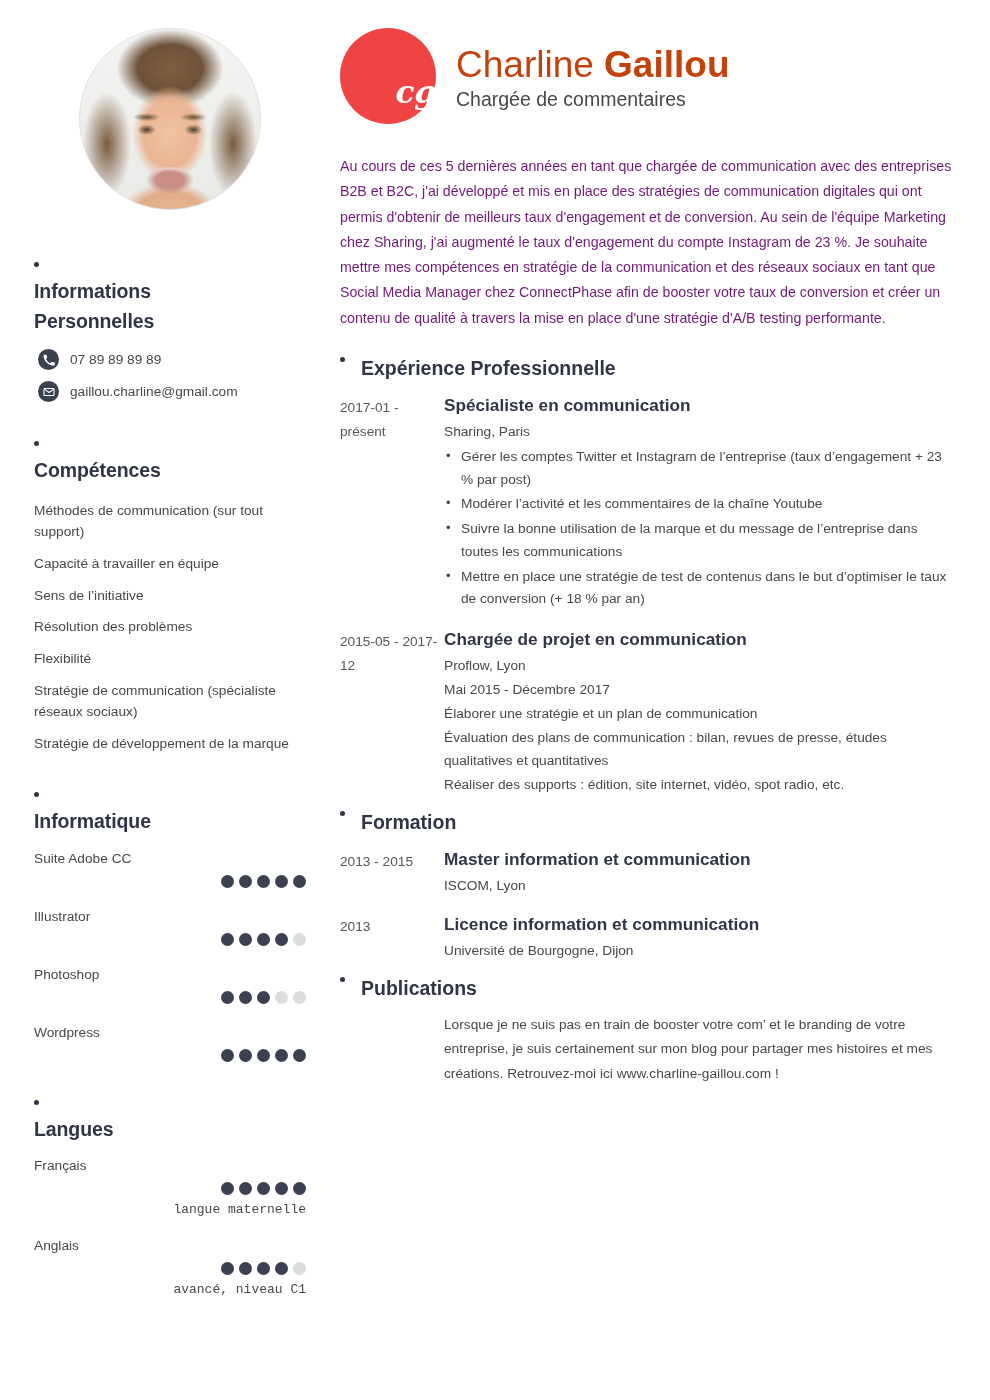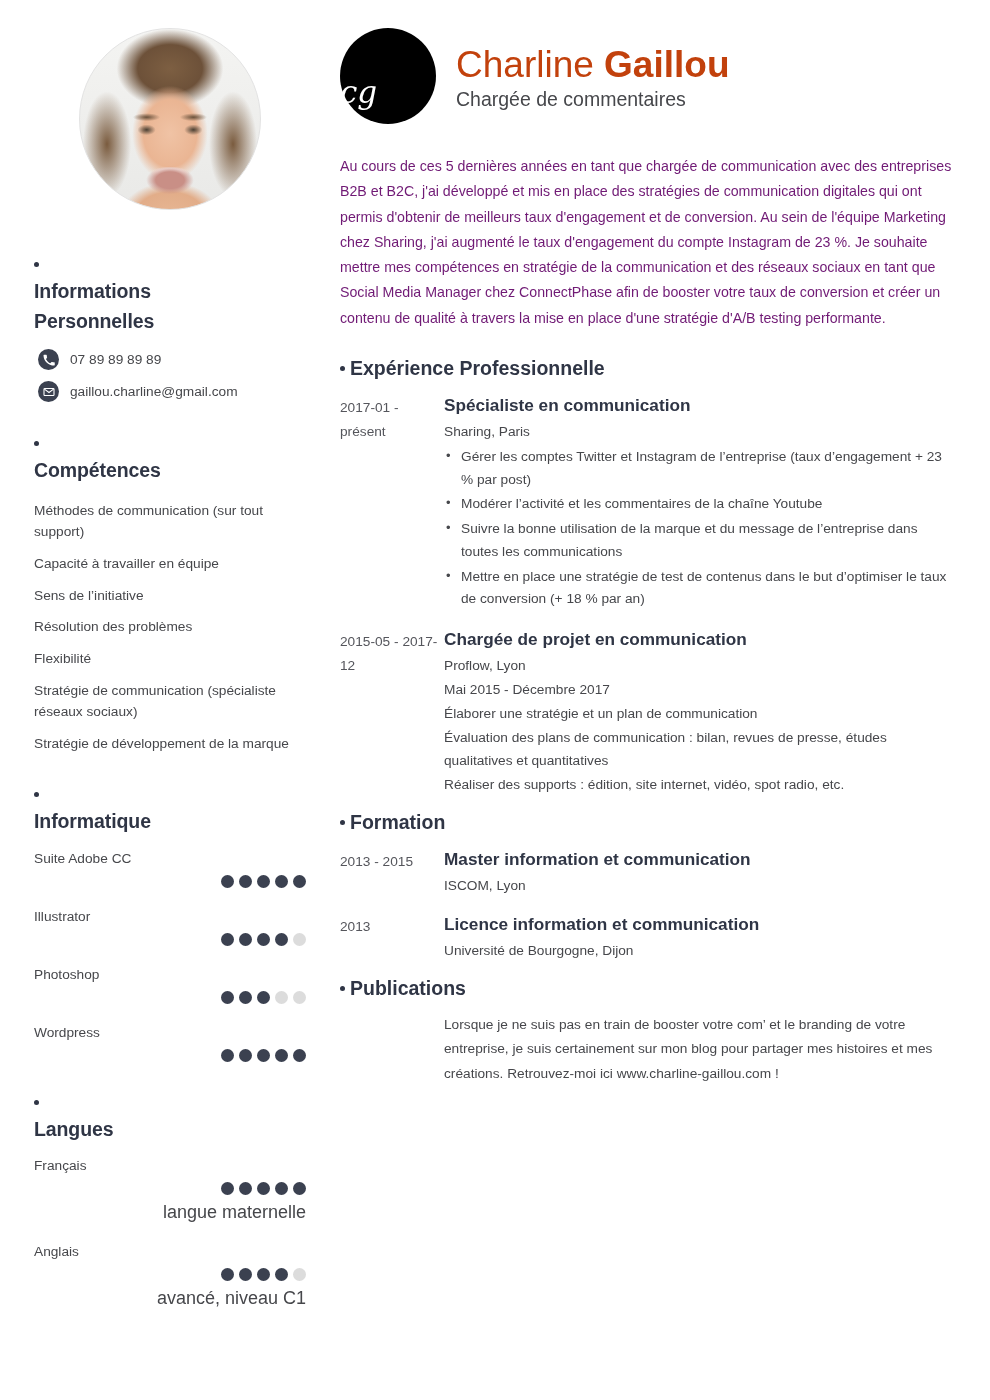--- a/index.html
+++ b/index.html
@@ -64,52 +64,53 @@
     font-size: 13.7px; color: #46474b;
     line-height: 1.58; margin-bottom: 10px;
   }
 
   .rated { margin-top: 14px; }
   .rated-row { margin-bottom: 4px; }
   .rated-label { font-size: 13.7px; color: #46474b; margin-bottom: 9px; }
   .dots { display: flex; justify-content: flex-end; gap: 5px; padding-right: 0; }
   .dot { width: 13px; height: 13px; border-radius: 50%; background: #dcdcdc; }
   .dot.on { background: #3b4150; }
-  .rated-note { text-align: right; font-size: 18px; color: #46474b; margin-top: 7px; }
+  .rated-note { text-align: right; font-size: 13px; color: #46474b; margin-top: 7px; font-family: Liberation Mono, monospace; }
   .rated-gap { height: 17px; }
 
   .sec-gap { height: 20px; }
   .sec-gap-sm { height: 14px; }
 
   
   .main { flex: 1; padding: 28px 30px 0 0; }
 
   .name-block { display: flex; align-items: center; gap: 20px; margin-bottom: 30px; }
   .monogram {
     width: 96px; height: 96px; border-radius: 50%;
-    background: #000000; flex: 0 0 auto;
-    display: flex; align-items: flex-end; justify-content: flex-start;
+    background: #ef4444; flex: 0 0 auto;
+    display: flex; align-items: flex-end; justify-content: flex-end;
     padding-bottom: 16px;
+    font-weight: bold;
   }
   .monogram span {
     font-family: "DejaVu Serif", serif; font-style: italic;
     font-size: 31px; color: #ffffff; line-height: 1;
   }
   .name-text { padding-top: 2px; }
   .full-name { font-size: 37px; line-height: 1.18; color: #c2410c; font-weight: normal; }
   .full-name b { font-weight: bold; }
   .job-title { font-size: 19.5px; color: #46474b; margin-top: 2px; }
 
   .summary {
     font-size: 14.2px; line-height: 1.78; color: #701a75;
     margin: 0 0 26px 0; max-width: 616px;
   }
 
   .main-heading {
-    display: flex; align-items: center; gap: 5px;
+    display: flex; gap: 16px;
     font-size: 19.5px; font-weight: bold; color: #2f3545;
     margin-bottom: 13px;
   }
   .main-heading .bullet {
     width: 5px; height: 5px; border-radius: 50%;
     background: #2f3545; flex: 0 0 auto;
   }
 
   .entry { display: flex; margin-bottom: 14px; }
   .entry-date {

